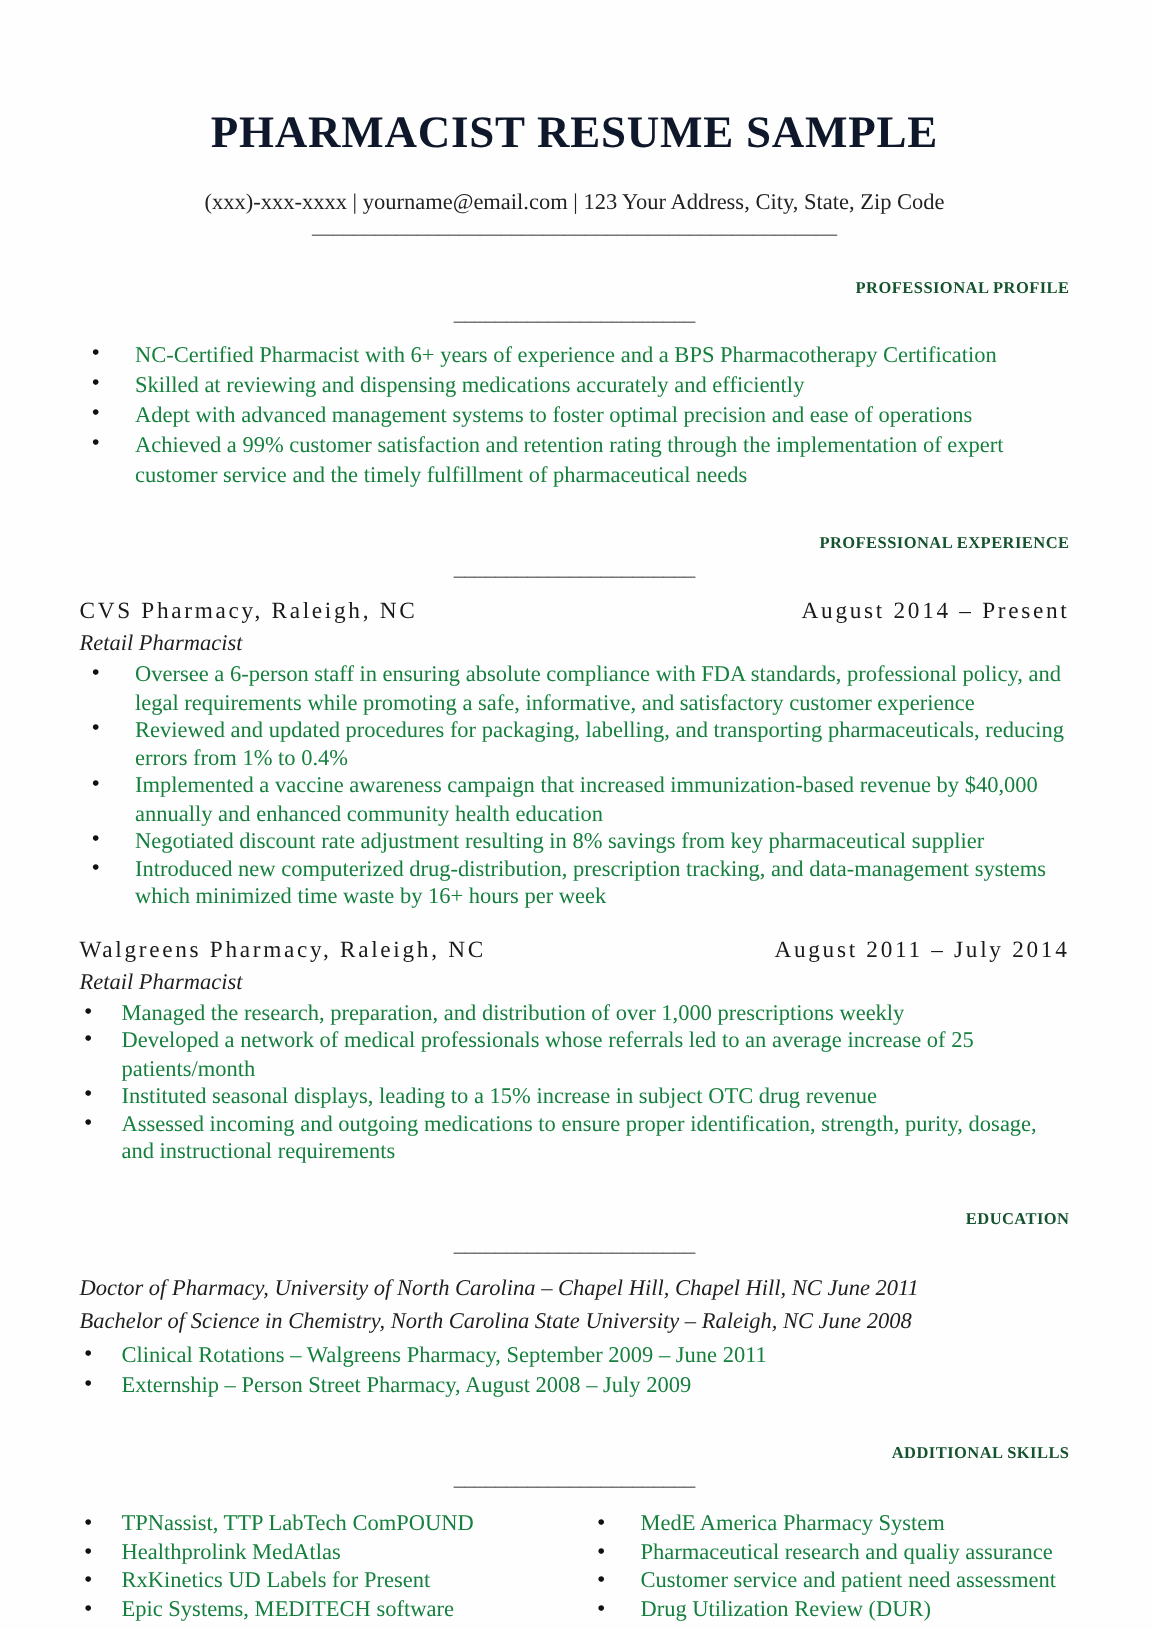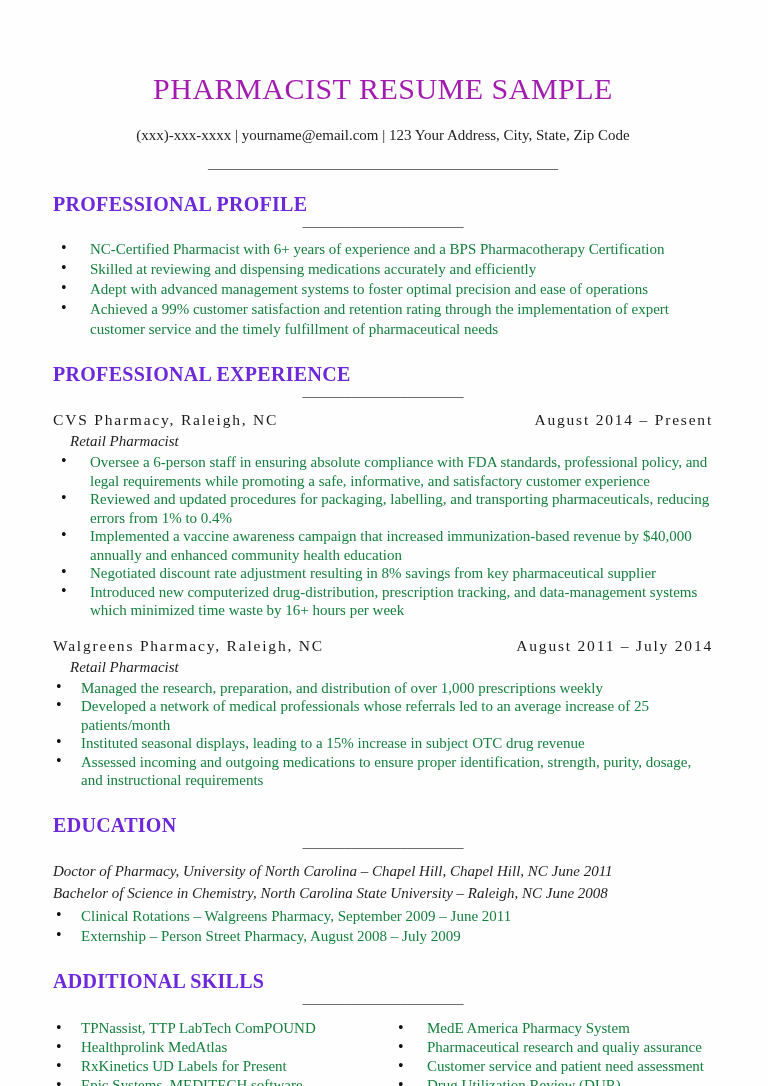--- a/index.html
+++ b/index.html
@@ -14,51 +14,51 @@
     overflow: hidden;
     font-family: "Liberation Serif", "DejaVu Serif", serif;
     color: #1d1d1d;
   }
 
   .title {
     margin: 0;
     text-align: center;
     font-size: 30px;
     line-height: 34px;
-    font-weight: 400;
-    color: #a21caf;
+    font-weight: 700;
+    color: #0f172a;
     letter-spacing: 0.5px;
   }
 
   .contact {
-    margin: 20px 0 12px 0;
+    margin: 20px 0 0 0;
     text-align: center;
     font-size: 15px;
     line-height: 19px;
     color: #222;
   }
 
   .divider {
     text-align: center;
     color: #3c3c3c;
     font-size: 14px;
     line-height: 13px;
     white-space: nowrap;
     letter-spacing: 0;
   }
   .divider.long { margin: 0 0 6px 0; }
   .divider.short { margin: 0 0 11px 0; }
 
   .section-heading {
     margin: 25px 0 1px 0;
-    text-align: left;
-    font-size: 20px;
+    text-align: right;
+    font-size: 11px;
     line-height: 20px;
     font-weight: 700;
-    color: #6d28d9;
+    color: #14532d;
     letter-spacing: 0.3px;
   }
   .section-heading.first { margin-top: 24px; }
 
   ul.bullets {
     list-style: none;
     margin: 2px 0 0 0;
     padding: 0;
     font-size: 15px;
     line-height: 20px;
@@ -85,21 +85,21 @@
     align-items: baseline;
     font-size: 15.5px;
     line-height: 21px;
     color: #1a1a1a;
     letter-spacing: 1.8px;
   }
   .job-role {
     font-style: italic;
     font-size: 15px;
     line-height: 20px;
-    margin: 1px 0 2px 17px;
+    margin: 1px 0 2px 0;
     color: #1e1e1e;
   }
 
   .degrees { margin-top: 2px; }
   .degree {
     font-style: italic;
     font-size: 15px;
     line-height: 22px;
     color: #1e1e1e;
   }

